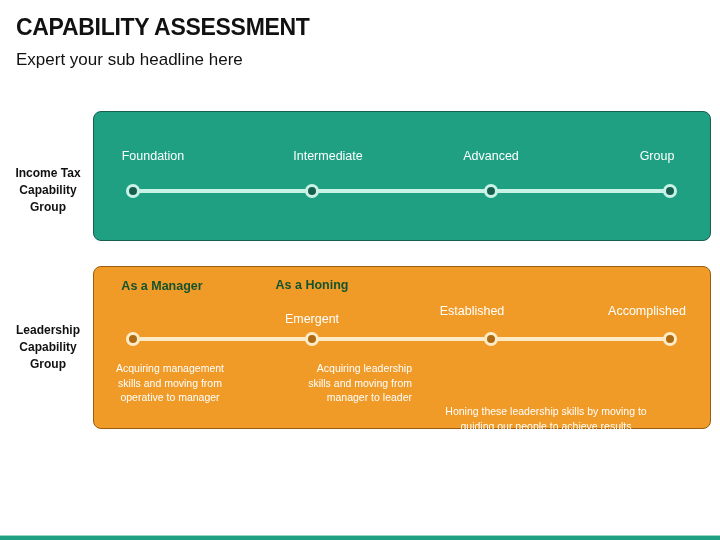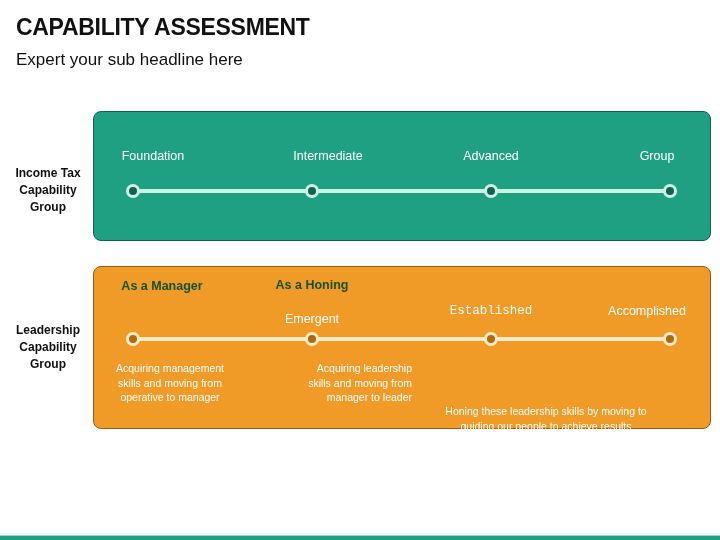--- a/index.html
+++ b/index.html
@@ -48,21 +48,21 @@
 <div class="group-label" style="left:8px; top:322px;">
   <div>Leadership</div>
   <div>Capability</div>
   <div>Group</div>
 </div>
 
 <div class="panel orange">
   <div class="role" style="left:8px; top:12px;">As a Manager</div>
   <div class="role" style="left:158px; top:11px;">As a Honing</div>
   <div class="lvl" style="left:158px; top:37px;margin-top:8px;">Emergent</div>
-  <div class="lvl" style="left:337px; top:37px;font-family:Liberation Mono, monospace;">Established</div>
+  <div class="lvl" style="left:318px; top:37px;">Established</div>
   <div class="lvl" style="left:493px; top:37px;">Accomplished</div>
   <div class="line" style="left:39px; top:70px; width:538px;"></div>
   <div class="node" style="left:32px; top:65px;"></div>
   <div class="node" style="left:211px; top:65px;"></div>
   <div class="node" style="left:390px; top:65px;"></div>
   <div class="node" style="left:569px; top:65px;"></div>
 
   <div class="desc" style="left:-4px; top:94px; width:160px;">
     <div>Acquiring management</div>
     <div>skills and moving from</div>

